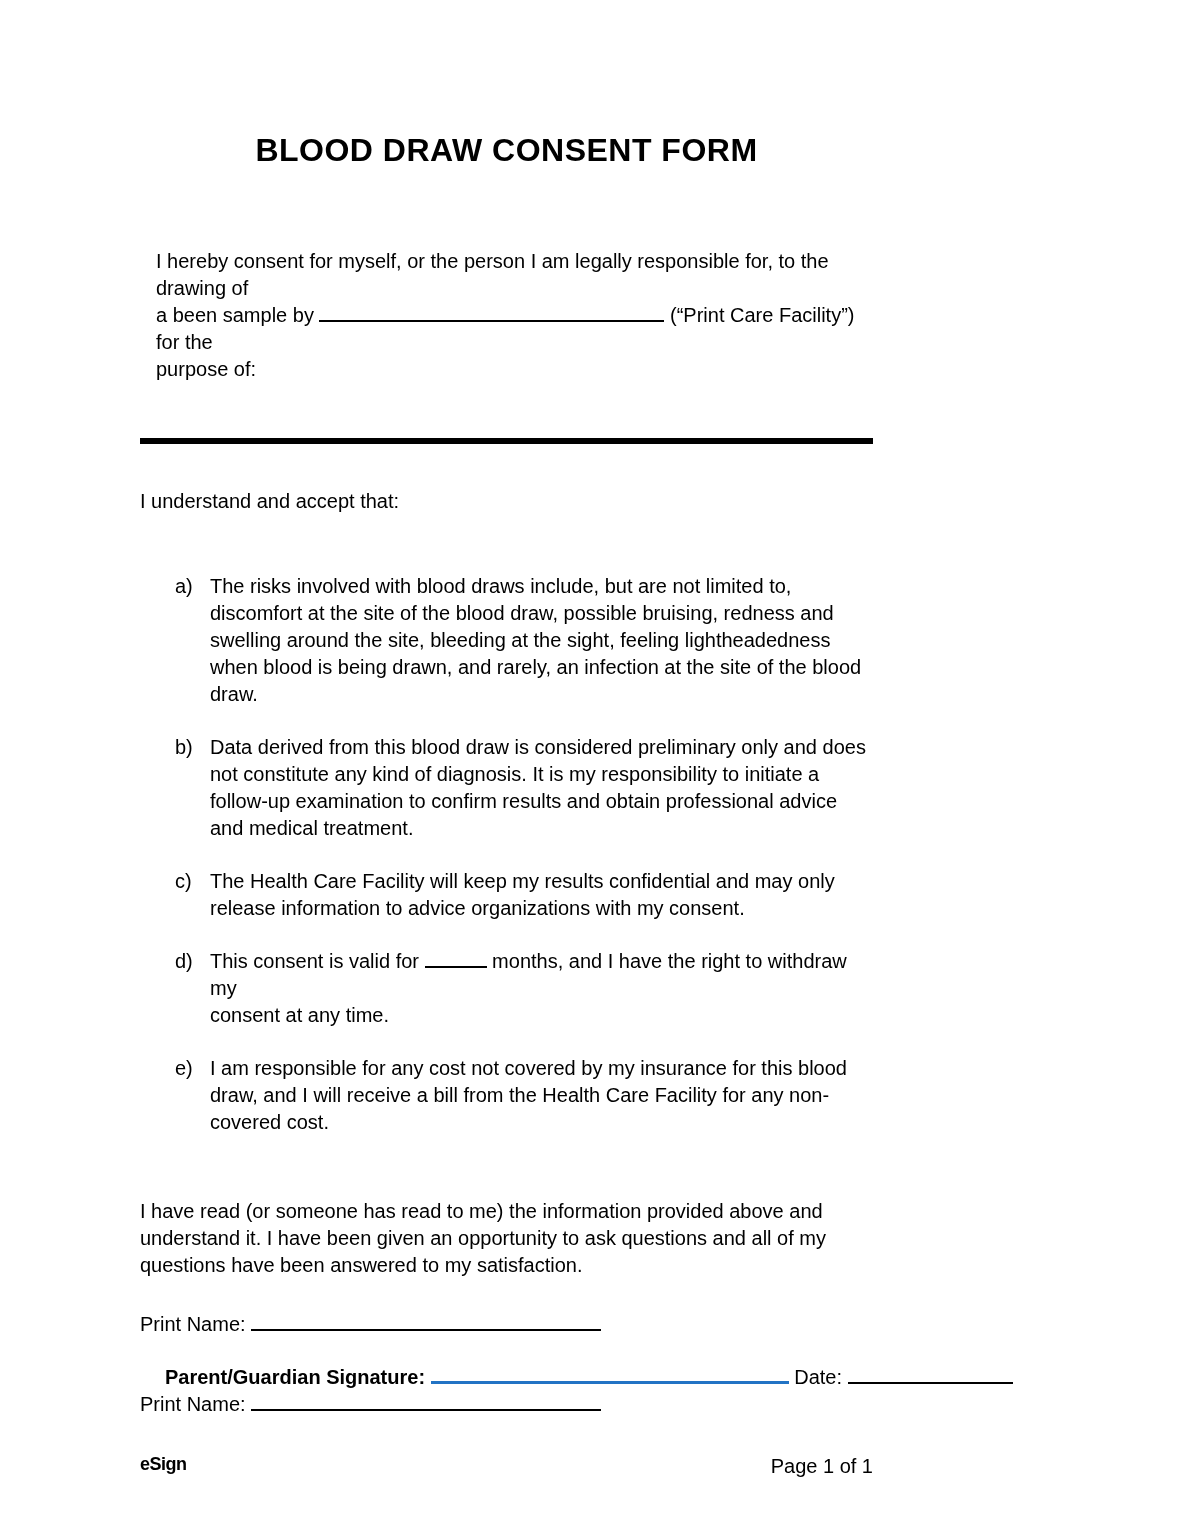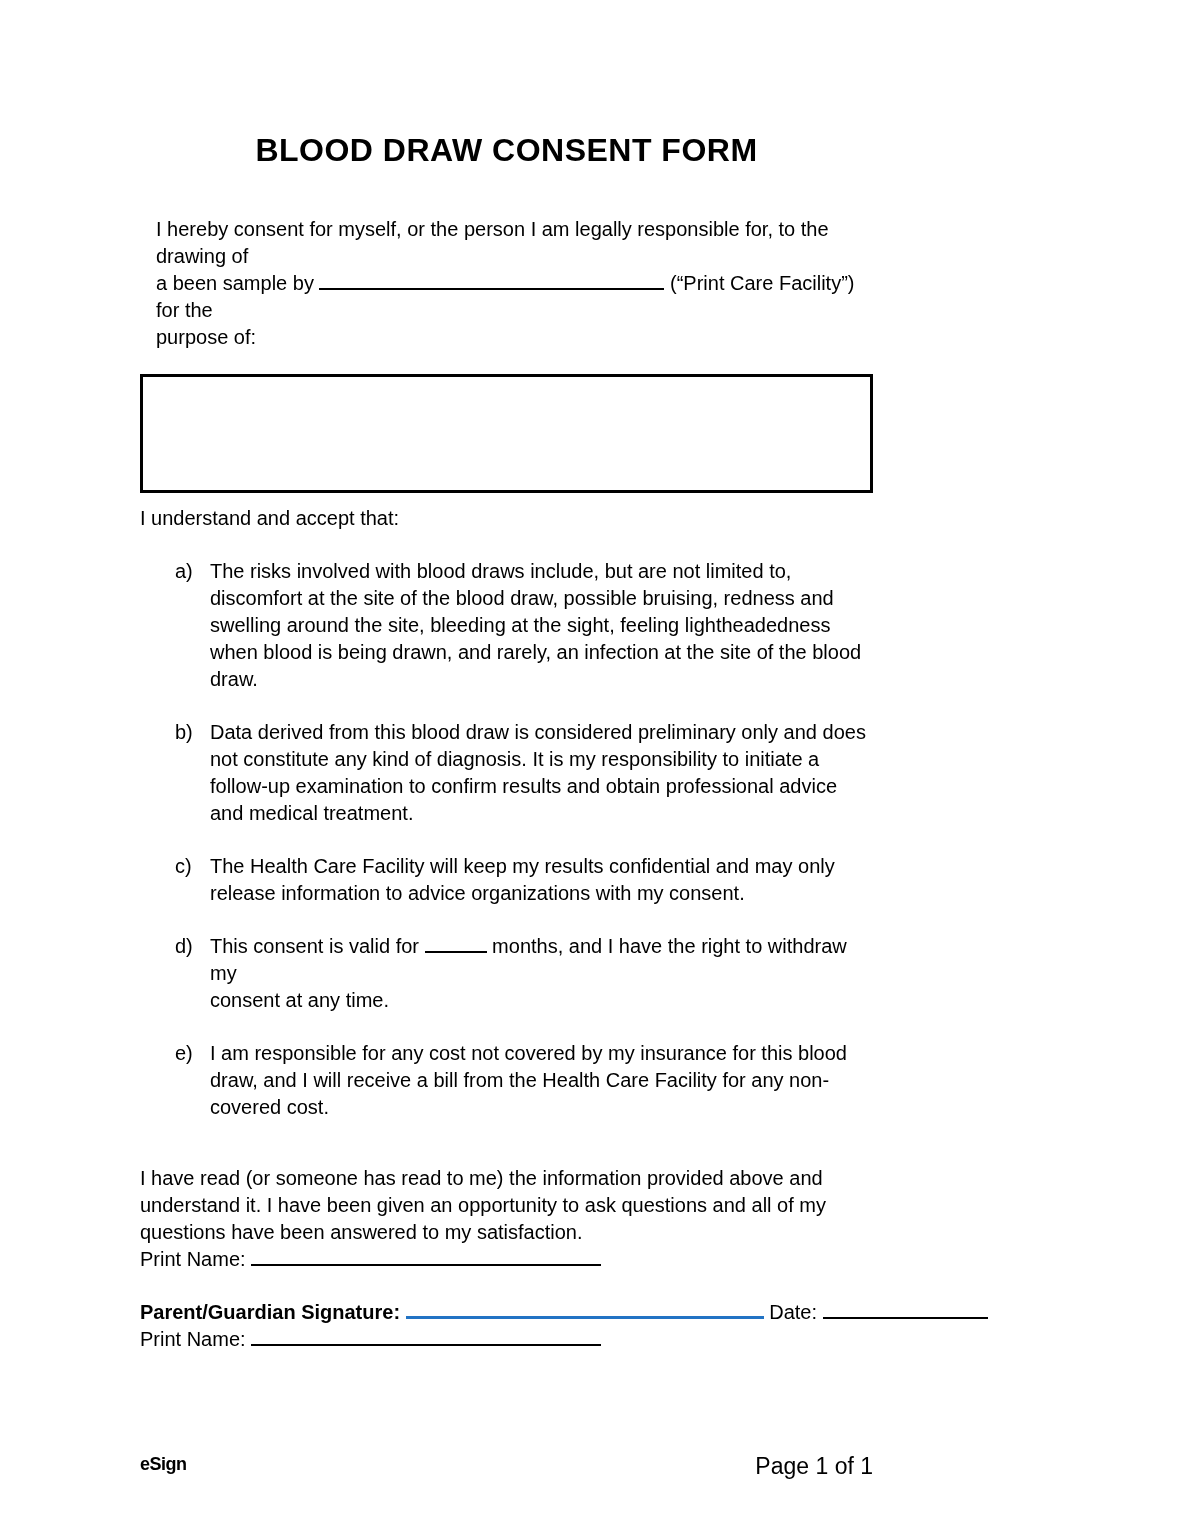--- a/index.html
+++ b/index.html
@@ -11,20 +11,21 @@
     color: #000000;
     font-size: 20px;
     line-height: 27px;
   }
   .page {
     width: 1014px;
     height: 1536px;
     padding: 130px 141px 58px 140px;
     display: flex;
     flex-direction: column;
+    gap: 32px;
   }
   h1.form-title {
     text-align: center;
     font-size: 32px;
     line-height: 40px;
     font-weight: bold;
     margin-bottom: 30px;
     letter-spacing: 0.5px;
   }
   p.intro { margin: 16px; }
@@ -49,26 +50,26 @@
     display: flex;
     margin-top: 26px;
     margin-left: 35px;
   }
   .consent-item .marker {
     flex: 0 0 35px;
   }
   .consent-item .item-text {
     flex: 1 1 auto;
   }
-  p.closing { margin-top: 44px; }
+  p.closing { margin-top: 30px; }
   .sig-row {
     white-space: nowrap;
   }
   .sig-row.first { margin-top: 28px; }
-  .sig-row.group-gap { margin-top: 26px; }
+  .sig-row.group-gap { margin-top: 26px; margin-left: 25px; }
   .lbl-bold { font-weight: bold; }
   .sig-line {
     display: inline-block;
     height: 1.0em;
     vertical-align: baseline;
   }
   .line-blue { border-bottom: 3px solid #2273c4; }
   .line-black { border-bottom: 2px solid #000; }
   .w-sig { width: 358px; }
   .w-date { width: 165px; }
@@ -79,21 +80,21 @@
     justify-content: space-between;
     align-items: flex-end;
   }
   .brand {
     font-weight: bold;
     font-size: 18px;
     line-height: 28px;
     letter-spacing: -0.5px;
   }
   .page-info {
-    font-size: 23px;
+    font-size: 20px;
     line-height: 24px;
   }
 </style>
 </head>
 <body>
 
 <div class="page">
 
   <h1 class="form-title">BLOOD DRAW CONSENT FORM</h1>
 

